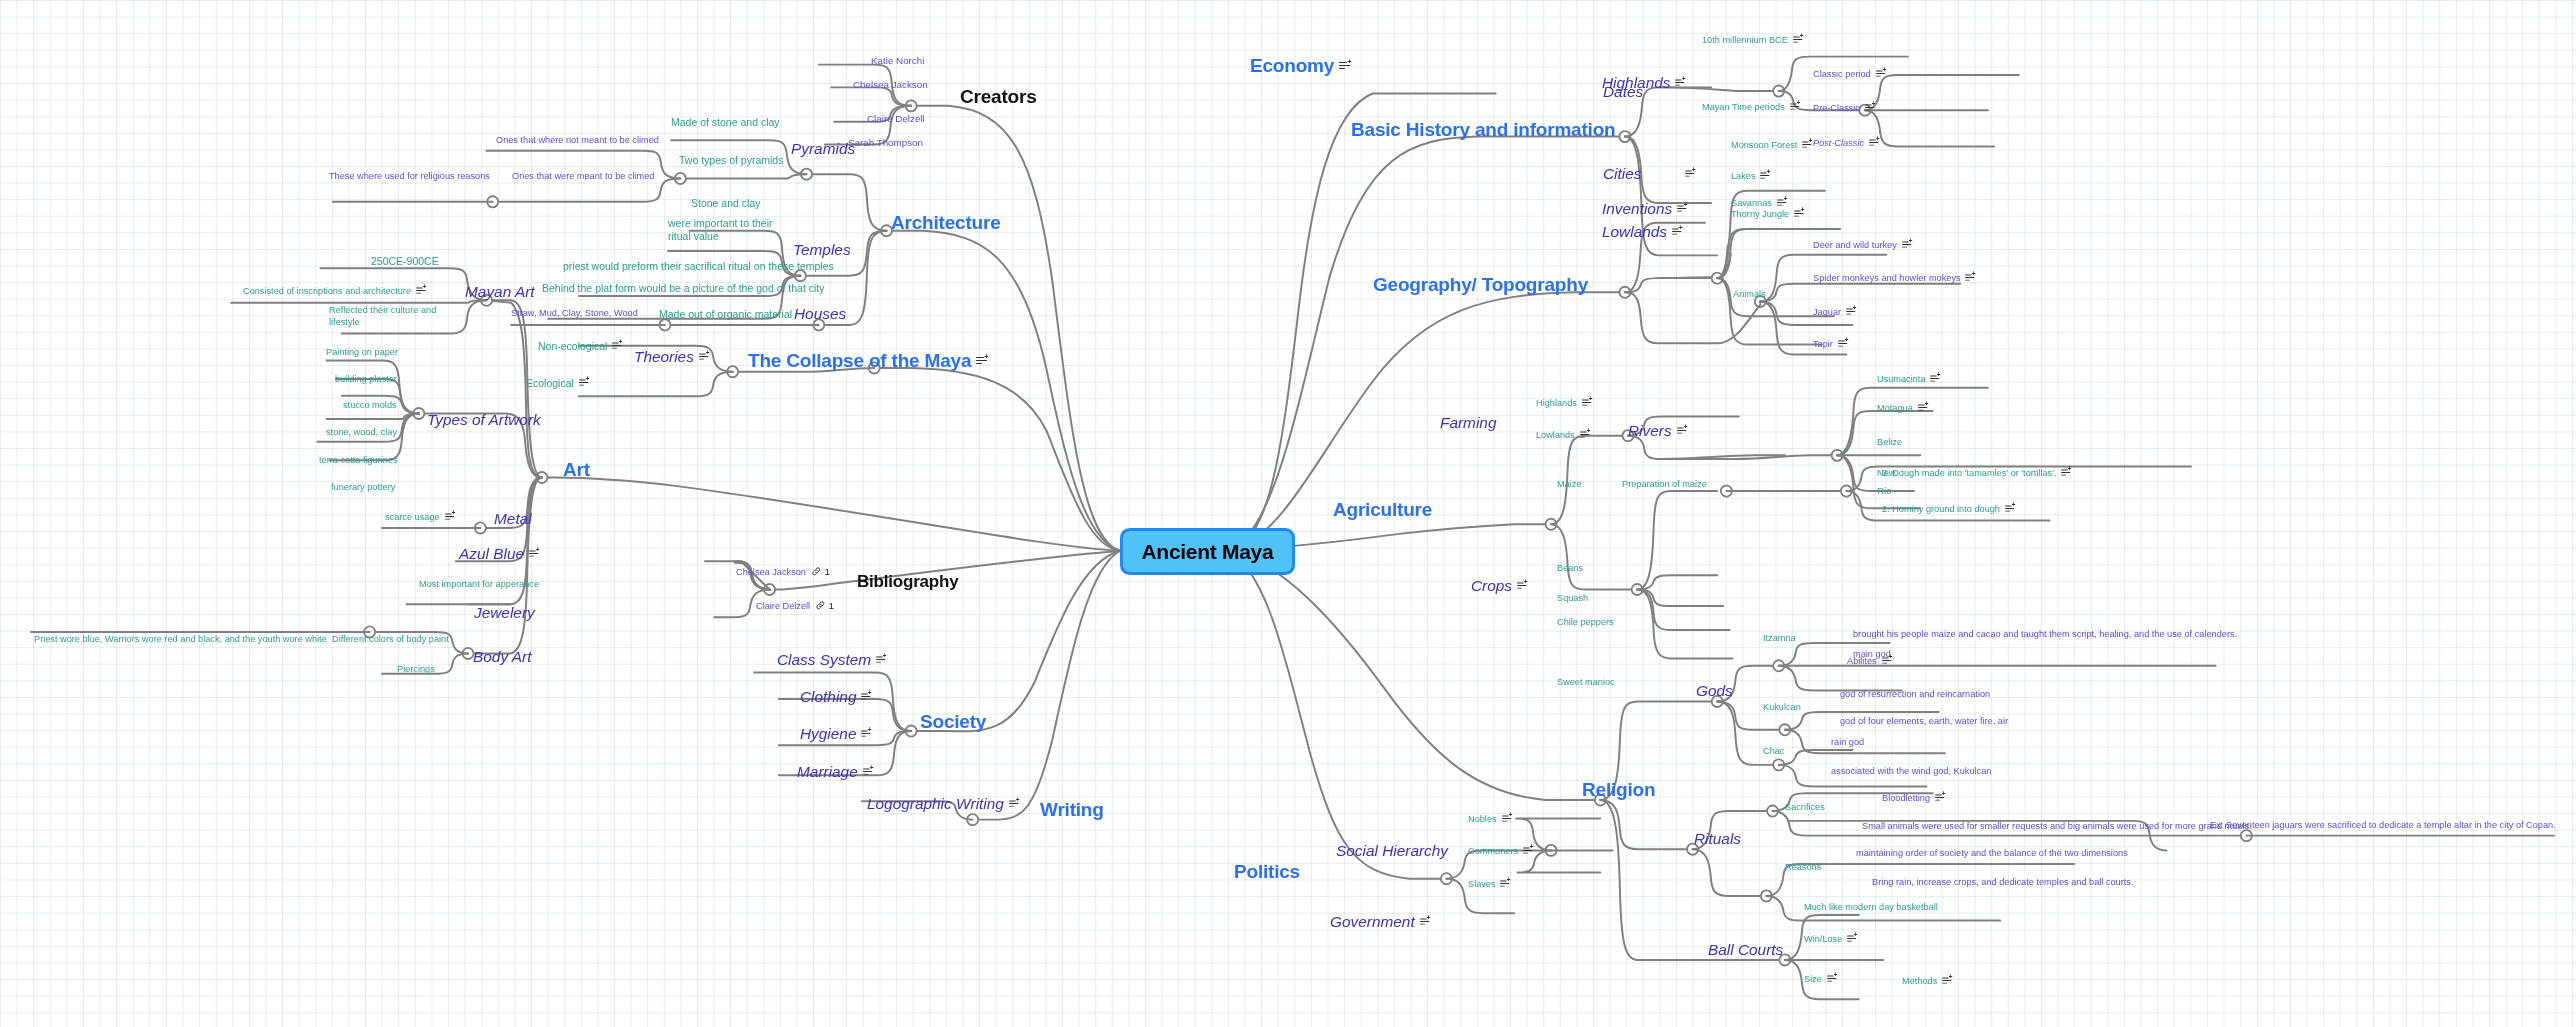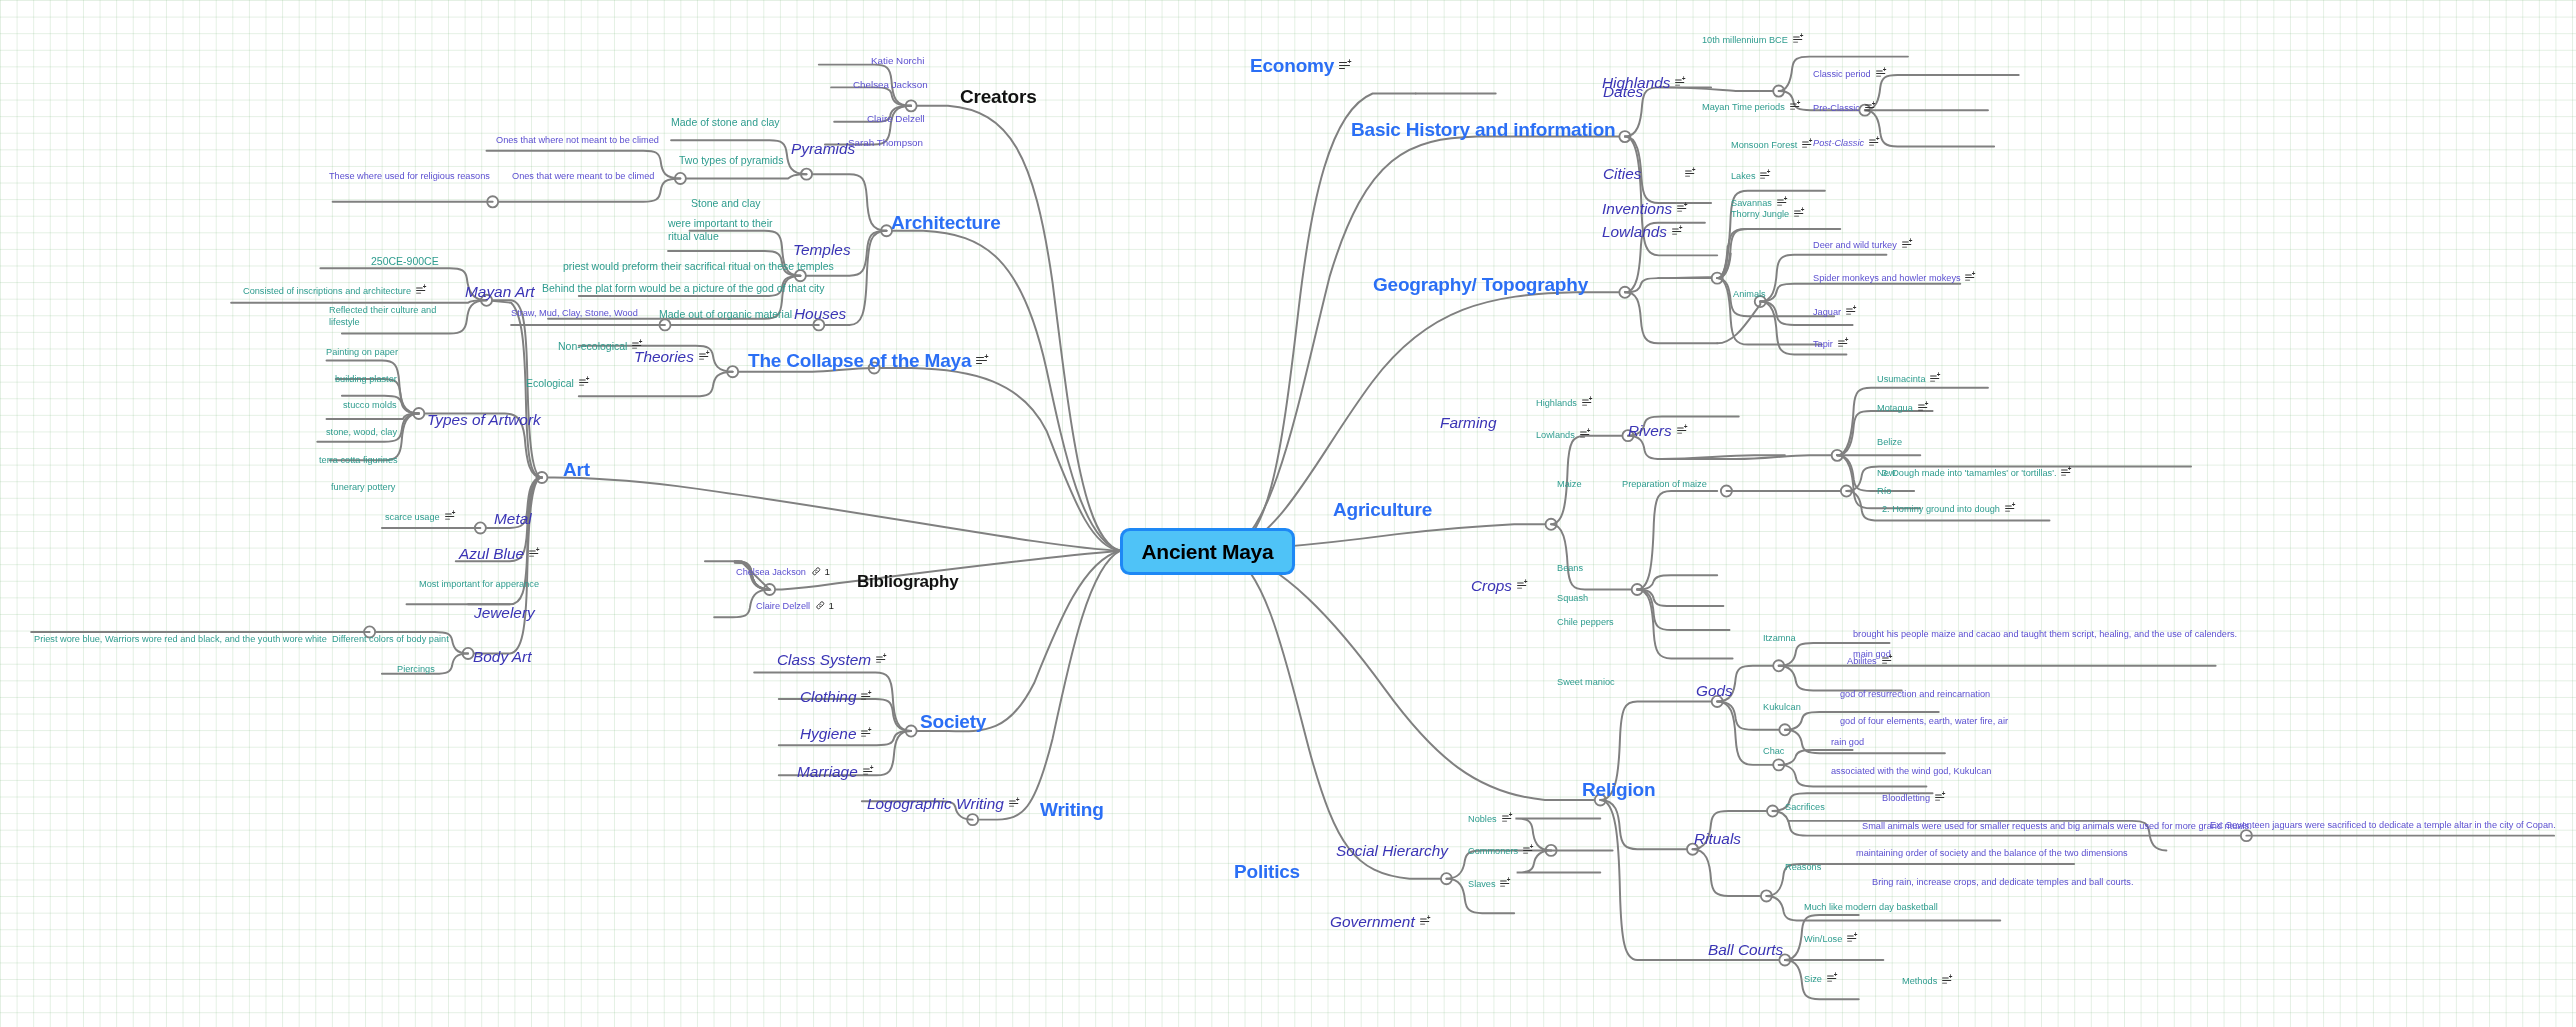--- a/index.html
+++ b/index.html
@@ -360,21 +360,21 @@
   </div>
   <div class="node l2" style="left:634px;top:348px;">
     <span class="txt">Theories</span>
     <span class="note sm">
         <i></i>
         <i></i>
         <i></i>
         <b>+</b>
       </span>
   </div>
-  <div class="node l3" style="left:514px;top:340px;padding-left:44px;">
+  <div class="node l3" style="left:494px;top:340px;padding-left:44px;">
     <span class="txt">Non-ecological</span>
     <span class="note sm">
         <i></i>
         <i></i>
         <i></i>
         <b>+</b>
       </span>
   </div>
   <div class="node l3" style="left:526px;top:377px;">
     <span class="txt">Ecological</span>

